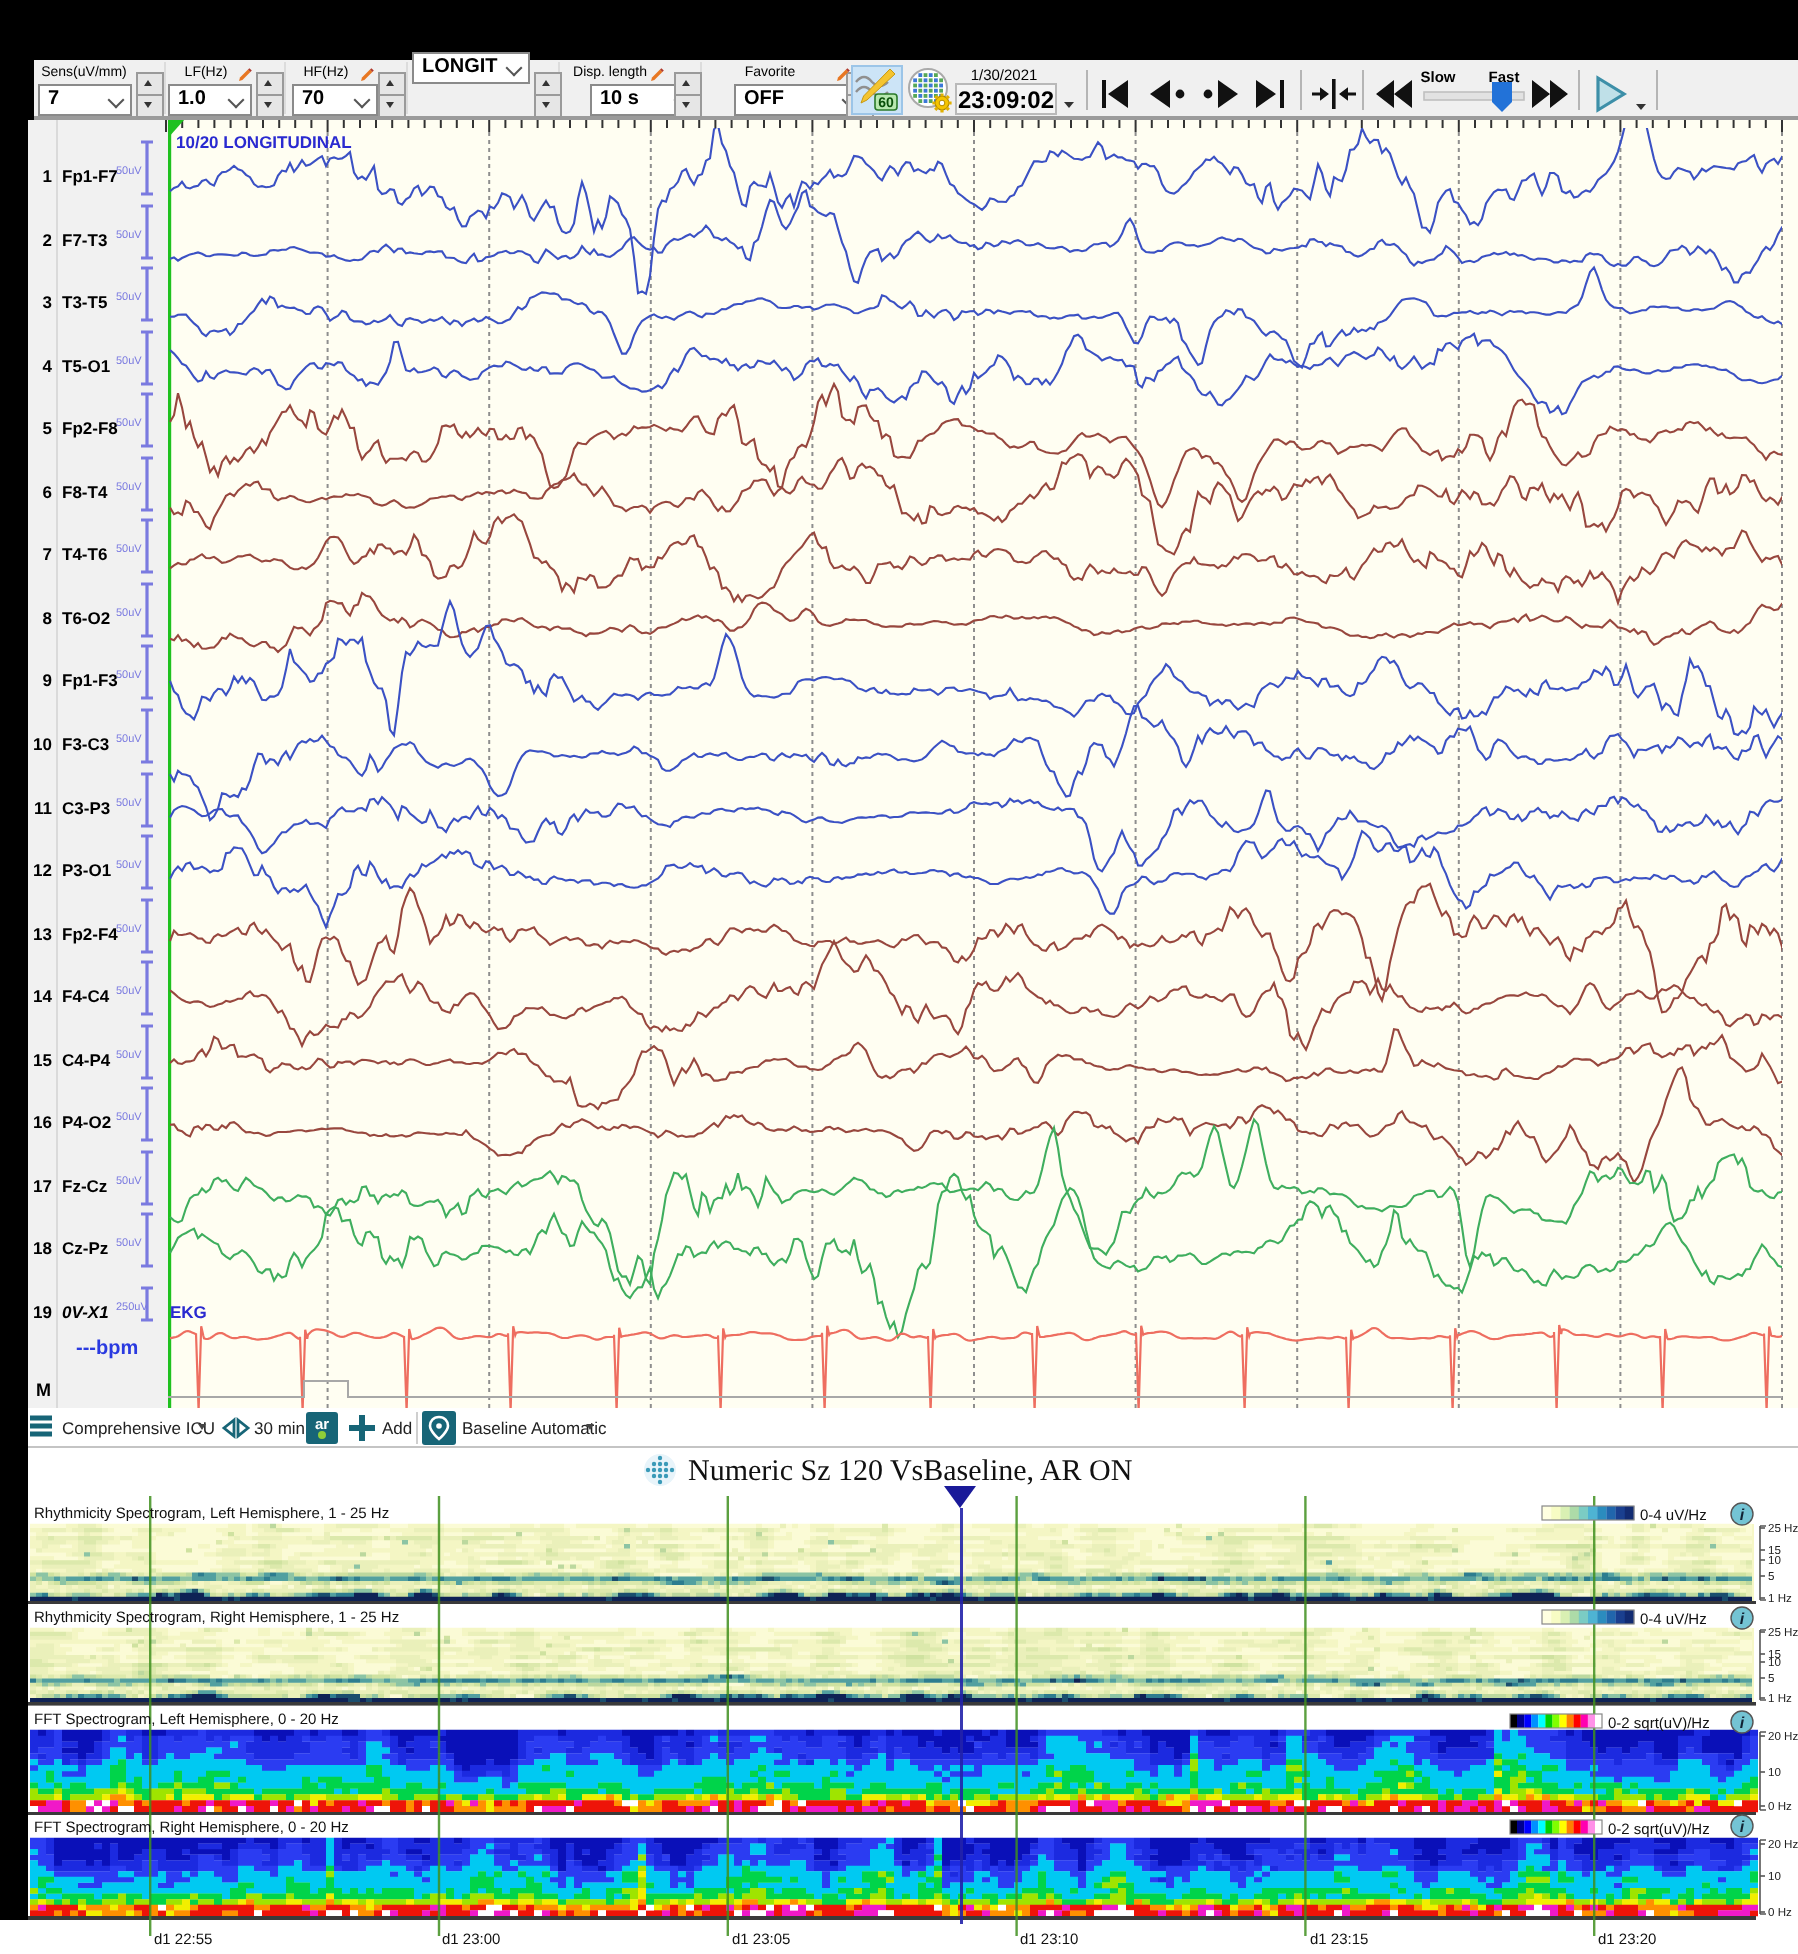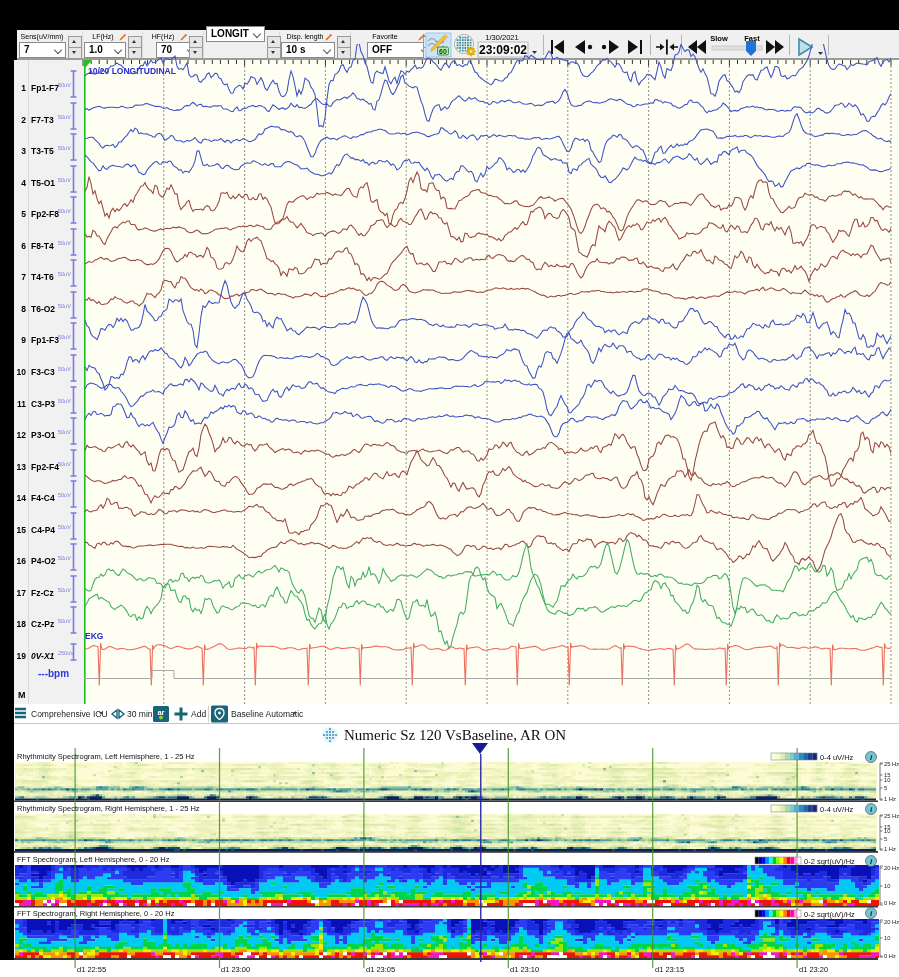--- a/index.html
+++ b/index.html
@@ -43,41 +43,41 @@
       <span class="sup"></span>
     </div>
     <div class="spin" style="left:128px;top:47px;">
       <span class="sdn"></span>
     </div>
     <svg class="pencil" style="left:118px;top:33px;" viewBox="0 0 9 9">
       <path d="M1.5,7.5 L2,5.8 L6,1.8 L7.2,3 L3.2,7 Z" fill="#e87722"></path>
       <path d="M6,1.8 L7.2,3 L7.9,2.3 L6.7,1.1 Z" fill="#b03a2e"></path>
     </svg>
 <div class="lbl" style="left:133px;top:33px;width:60px;text-align:center;">HF(Hz)</div>
-    <div class="combo" style="left:156px;top:42px;width:37px;">70<span class="chev"></span></div>
+    <div class="combo" style="left:146px;top:42px;width:37px;">70<span class="chev"></span></div>
     <div class="spin" style="left:189px;top:36px;">
       <span class="sup"></span>
     </div>
     <div class="spin" style="left:189px;top:47px;">
       <span class="sdn"></span>
     </div>
     <svg class="pencil" style="left:179px;top:33px;" viewBox="0 0 9 9">
       <path d="M1.5,7.5 L2,5.8 L6,1.8 L7.2,3 L3.2,7 Z" fill="#e87722"></path>
       <path d="M6,1.8 L7.2,3 L7.9,2.3 L6.7,1.1 Z" fill="#b03a2e"></path>
     </svg>
 <div class="lbl" style="left:206px;top:33px;width:60px;text-align:center;">Pattern</div>
     <div class="combo" style="left:206px;top:26px;width:53px;">LONGIT<span class="chev"></span></div>
     <div class="spin" style="left:267px;top:36px;">
       <span class="sup"></span>
     </div>
     <div class="spin" style="left:267px;top:47px;">
       <span class="sdn"></span>
     </div>
 <div class="lbl" style="left:275px;top:33px;width:60px;text-align:center;">Disp. length</div>
-    <div class="combo" style="left:281px;top:42px;width:48px;">10 s<span class="chev"></span></div>
+    <div class="combo" style="left:295px;top:42px;width:48px;">10 s<span class="chev"></span></div>
     <div class="spin" style="left:337px;top:36px;">
       <span class="sup"></span>
     </div>
     <div class="spin" style="left:337px;top:47px;">
       <span class="sdn"></span>
     </div>
     <svg class="pencil" style="left:324px;top:33px;" viewBox="0 0 9 9">
       <path d="M1.5,7.5 L2,5.8 L6,1.8 L7.2,3 L3.2,7 Z" fill="#e87722"></path>
       <path d="M6,1.8 L7.2,3 L7.9,2.3 L6.7,1.1 Z" fill="#b03a2e"></path>
     </svg>
@@ -246,21 +246,21 @@
 <text x="31" y="567" font-size="8.5" font-weight="bold" fill="#000">Cz-Pz</text>
 <text x="58" y="563" font-size="5.5" fill="#7a7ae0">50uV</text>
 <path d="M70.5,547 h6 M70.5,573 h6 M73.5,547 v26" stroke="#7a7ae0" stroke-width="1.6" fill="none"></path>
 <text x="26" y="599" font-size="8.5" font-weight="bold" text-anchor="end" fill="#000">19</text>
 <text x="31" y="599" font-size="8.5" font-weight="bold" font-style="italic" fill="#000">0V-X1</text>
 <text x="58" y="595" font-size="5.5" fill="#7a7ae0">250uV</text>
 <path d="M70.5,584 h6 M70.5,600 h6 M73.5,584 v16" stroke="#7a7ae0" stroke-width="1.6" fill="none"></path>
 <text x="38" y="617" font-size="10" font-weight="bold" fill="#2a3ae0">---bpm</text>
 <text x="18" y="638" font-size="9" font-weight="bold" fill="#000">M</text>
 </svg>
-<div class="abs" style="left:0;top:44px;width:891px;height:644px;overflow:hidden;">
+<div class="abs" style="left:0;top:64px;width:891px;height:644px;overflow:hidden;">
       <svg style="position:absolute;left:0;top:0;" width="899" height="644" viewBox="0 60 899 644">
 <polyline fill="none" stroke="#3b51c4" stroke-width="1.05" points="85,91.6 87,90.0 89,89.2 91,86.9 93,89.7 95,90.2 97,89.3 99,88.9 101,86.5 103,85.8 105,87.8 107,88.8 109,84.2 111,82.1 113,81.9 115,80.7 117,78.9 119,80.6 121,81.3 123,83.4 125,84.6 127,88.0 129,89.5 131,89.1 133,89.6 135,89.4 137,88.6 139,83.8 141,81.3 143,81.8 145,77.5 147,81.9 149,79.3 151,76.1 153,78.9 155,78.3 157,76.8 159,75.3 161,74.1 163,79.0 165,75.3 167,74.7 169,75.5 171,75.2 173,73.9 175,72.0 177,82.3 179,85.4 181,84.3 183,85.8 185,82.5 187,79.0 189,90.7 191,93.0 193,92.5 195,90.6 197,91.0 199,97.3 201,98.3 203,95.7 205,94.4 207,90.2 209,88.9 211,93.7 213,91.8 215,89.3 217,89.6 219,94.1 221,94.7 223,99.5 225,100.9 227,99.8 229,105.6 231,109.2 233,109.1 235,104.3 237,102.9 239,101.3 241,101.9 243,105.0 245,99.2 247,100.2 249,97.4 251,92.7 253,93.4 255,94.6 257,100.3 259,97.1 261,93.7 263,97.8 265,104.2 267,106.3 269,102.8 271,99.3 273,96.2 275,99.7 277,99.4 279,107.3 281,111.6 283,112.6 285,111.7 287,107.7 289,95.4 291,87.0 293,92.7 295,101.8 297,111.9 299,106.0 301,110.1 303,104.4 305,94.2 307,95.7 309,97.6 311,103.2 313,105.7 315,110.6 317,124.7 319,142.6 321,141.7 323,142.9 325,134.0 327,115.1 329,100.5 331,96.3 333,96.9 335,90.6 337,89.4 339,86.9 341,81.7 343,80.5 345,85.2 347,88.3 349,83.8 351,83.1 353,76.3 355,75.2 357,60.7 359,58.5 361,67.8 363,71.5 365,79.0 367,82.3 369,90.8 371,98.1 373,99.1 375,89.2 377,87.0 379,88.6 381,88.9 383,89.5 385,82.8 387,89.5 389,97.1 391,99.8 393,95.5 395,93.3 397,99.5 399,92.6 401,86.8 403,87.8 405,90.4 407,87.3 409,88.1 411,85.6 413,83.8 415,81.0 417,84.8 419,83.5 421,84.2 423,83.0 425,78.7 427,74.0 429,74.3 431,75.1 433,77.9 435,79.5 437,81.5 439,84.5 441,86.2 443,82.3 445,79.1 447,80.5 449,83.6 451,79.5 453,77.1 455,77.4 457,81.6 459,80.6 461,81.7 463,82.6 465,80.6 467,81.2 469,76.9 471,78.0 473,83.2 475,88.0 477,89.0 479,92.6 481,94.0 483,95.7 485,97.2 487,98.1 489,99.6 491,100.9 493,98.9 495,95.2 497,95.6 499,96.8 501,96.9 503,97.0 505,94.3 507,93.5 509,89.5 511,88.7 513,84.6 515,80.5 517,76.7 519,76.7 521,77.0 523,76.6 525,71.7 527,72.3 529,74.1 531,71.3 533,72.5 535,74.0 537,75.4 539,75.5 541,75.9 543,74.7 545,74.4 547,70.6 549,67.1 551,69.3 553,75.5 555,74.4 557,73.3 559,74.7 561,74.7 563,76.0 565,76.3 567,76.8 569,80.3 571,78.0 573,77.9 575,79.1 577,79.0 579,82.0 581,88.0 583,91.3 585,92.4 587,92.8 589,91.5 591,89.1 593,87.6 595,85.2 597,81.8 599,80.1 601,78.4 603,75.7 605,76.1 607,74.4 609,76.7 611,77.8 613,80.3 615,83.0 617,79.6 619,80.0 621,83.3 623,87.6 625,88.7 627,88.0 629,94.7 631,97.5 633,89.5 635,87.6 637,96.7 639,100.8 641,97.4 643,95.7 645,93.7 647,90.3 649,90.7 651,91.3 653,93.6 655,95.6 657,87.2 659,78.2 661,82.6 663,90.7 665,94.1 667,84.6 669,85.8 671,86.6 673,80.8 675,71.0 677,70.6 679,68.0 681,60.2 683,64.5 685,67.5 687,65.9 689,66.0 691,72.5 693,70.2 695,72.8 697,78.7 699,84.5 701,88.2 703,84.8 705,89.6 707,92.9 709,101.2 711,109.8 713,109.9 715,112.3 717,106.5 719,97.3 721,94.1 723,91.4 725,90.6 727,96.8 729,97.5 731,100.9 733,103.6 735,108.1 737,107.0 739,108.6 741,105.4 743,97.7 745,94.7 747,92.0 749,90.8 751,91.1 753,90.7 755,95.2 757,96.0 759,91.3 761,86.3 763,86.0 765,84.0 767,82.8 769,88.7 771,93.5 773,89.2 775,82.5 777,82.5 779,84.1 781,91.6 783,92.6 785,91.5 787,94.8 789,94.3 791,92.3 793,91.2 795,91.9 797,89.5 799,86.0 801,84.3 803,82.8 805,79.9 807,76.7 809,71.8 811,64.7 813,56.7 815,48.4 817,43.0 819,45.6 821,52.0 823,58.0 825,66.9 827,75.5 829,81.8 831,84.6 833,85.5 835,85.1 837,82.0 839,80.0 841,80.6 843,81.4 845,82.0 847,85.6 849,83.3 851,80.4 853,81.7 855,80.3 857,79.1 859,79.4 861,79.7 863,80.0 865,80.2 867,80.8 869,77.7 871,76.9 873,76.5 875,74.8 877,73.5 879,79.1 881,82.3 883,78.0 885,76.4 887,75.4 889,77.9 891,74.4 893,74.7 895,77.2 897,79.1 899,85.6"></polyline>
 <polyline fill="none" stroke="#3b51c4" stroke-width="1.05" points="85,125.4 87,124.7 89,126.3 91,125.0 93,124.1 95,123.2 97,122.8 99,122.2 101,122.9 103,124.0 105,124.1 107,123.4 109,123.2 111,123.2 113,123.3 115,123.5 117,123.8 119,123.6 121,122.3 123,122.5 125,123.6 127,124.0 129,123.8 131,123.5 133,123.2 135,121.3 137,121.0 139,121.3 141,120.9 143,120.9 145,119.7 147,119.5 149,120.2 151,120.9 153,121.6 155,122.4 157,122.3 159,122.4 161,122.7 163,124.3 165,124.2 167,123.6 169,124.9 171,125.5 173,126.2 175,126.5 177,125.9 179,126.1 181,125.6 183,123.8 185,121.9 187,121.4 189,122.0 191,119.9 193,118.3 195,120.0 197,122.1 199,120.4 201,120.3 203,122.7 205,122.2 207,122.6 209,122.9 211,123.1 213,121.9 215,121.7 217,122.1 219,121.7 221,121.7 223,124.8 225,124.9 227,125.0 229,126.4 231,127.2 233,127.6 235,124.8 237,122.9 239,126.7 241,126.4 243,124.6 245,124.4 247,123.8 249,122.4 251,122.0 253,121.4 255,122.6 257,122.5 259,121.5 261,121.7 263,122.9 265,123.7 267,126.7 269,127.5 271,124.2 273,120.8 275,122.2 277,123.9 279,125.5 281,124.3 283,123.9 285,125.3 287,124.5 289,122.8 291,119.1 293,121.5 295,123.1 297,120.7 299,123.4 301,123.2 303,124.1 305,124.5 307,123.2 309,121.5 311,120.3 313,117.2 315,115.2 317,114.6 319,116.9 321,118.8 323,120.3 325,120.8 327,119.9 329,122.3 331,122.2 333,118.7 335,116.8 337,115.5 339,116.0 341,115.2 343,114.0 345,113.1 347,114.5 349,112.7 351,111.4 353,108.8 355,111.0 357,114.6 359,115.0 361,116.1 363,115.0 365,116.9 367,118.0 369,120.2 371,119.4 373,125.1 375,126.1 377,117.4 379,115.8 381,109.4 383,101.7 385,96.0 387,97.0 389,103.1 391,108.4 393,110.6 395,107.8 397,103.3 399,99.5 401,92.6 403,91.2 405,99.1 407,100.1 409,102.1 411,103.1 413,104.0 415,102.5 417,103.1 419,110.4 421,117.2 423,121.8 425,130.2 427,136.6 429,137.4 431,130.6 433,125.3 435,122.1 437,121.3 439,120.6 441,126.4 443,124.5 445,122.7 447,125.1 449,123.2 451,118.9 453,116.4 455,115.4 457,113.4 459,111.8 461,113.6 463,115.8 465,117.1 467,115.9 469,113.3 471,115.2 473,114.7 475,113.6 477,115.7 479,117.0 481,117.5 483,117.4 485,119.0 487,118.6 489,120.6 491,119.9 493,117.3 495,117.9 497,119.2 499,118.5 501,116.6 503,117.0 505,117.8 507,116.6 509,116.1 511,116.9 513,118.5 515,118.7 517,118.4 519,117.6 521,118.6 523,119.9 525,120.1 527,120.2 529,119.7 531,119.4 533,120.4 535,121.9 537,121.2 539,121.0 541,121.6 543,121.1 545,119.4 547,118.1 549,118.1 551,117.5 553,117.4 555,119.4 557,118.2 559,116.4 561,112.9 563,107.8 565,105.4 567,108.8 569,115.5 571,120.4 573,122.0 575,122.2 577,122.3 579,121.4 581,121.5 583,119.5 585,118.1 587,117.4 589,117.1 591,117.5 593,118.6 595,118.7 597,118.5 599,119.3 601,118.8 603,118.2 605,117.8 607,116.6 609,115.3 611,114.7 613,115.5 615,115.9 617,116.6 619,115.4 621,115.6 623,117.0 625,118.6 627,119.9 629,120.4 631,121.0 633,122.7 635,122.5 637,120.4 639,120.9 641,121.3 643,120.6 645,120.1 647,120.0 649,119.8 651,118.8 653,119.3 655,115.8 657,115.6 659,116.9 661,117.0 663,119.1 665,117.6 667,118.5 669,118.8 671,119.2 673,121.9 675,122.1 677,123.6 679,124.3 681,123.6 683,122.3 685,120.6 687,120.4 689,117.1 691,115.9 693,118.2 695,118.5 697,118.0 699,119.4 701,121.8 703,123.3 705,126.9 707,128.8 709,126.9 711,127.5 713,126.5 715,126.0 717,125.7 719,123.9 721,122.7 723,119.0 725,120.5 727,122.3 729,124.7 731,127.5 733,126.7 735,126.4 737,127.1 739,126.2 741,124.5 743,123.9 745,123.5 747,122.5 749,123.2 751,122.8 753,122.0 755,123.4 757,122.7 759,123.8 761,123.5 763,124.3 765,125.4 767,126.0 769,125.3 771,125.4 773,125.5 775,126.1 777,127.2 779,127.2 781,126.2 783,126.4 785,127.2 787,126.4 789,126.7 791,126.8 793,123.6 795,122.6 797,123.2 799,123.0 801,123.8 803,126.5 805,128.2 807,129.0 809,127.9 811,128.8 813,128.8 815,127.0 817,124.6 819,124.4 821,126.0 823,126.7 825,128.6 827,129.1 829,128.5 831,127.0 833,124.3 835,121.4 837,121.0 839,120.8 841,118.9 843,120.1 845,123.3 847,121.8 849,119.2 851,120.8 853,122.8 855,120.8 857,122.6 859,126.3 861,130.9 863,129.8 865,132.5 867,137.2 869,137.2 871,133.3 873,132.2 875,132.4 877,128.9 879,126.0 881,121.9 883,119.5 885,121.0 887,118.0 889,113.1 891,109.7 893,107.0 895,107.3 897,108.7 899,107.1"></polyline>
 <polyline fill="none" stroke="#3b51c4" stroke-width="1.05" points="85,154.4 87,154.3 89,153.4 91,153.3 93,153.3 95,155.6 97,157.7 99,159.4 101,162.6 103,164.0 105,161.8 107,161.3 109,161.8 111,161.4 113,160.5 115,163.5 117,161.6 119,158.0 121,157.9 123,155.6 125,153.1 127,151.4 129,148.2 131,145.5 133,147.8 135,144.3 137,145.3 139,149.7 141,148.8 143,149.7 145,150.0 147,149.8 149,150.9 151,151.4 153,153.0 155,152.9 157,150.1 159,149.2 161,149.9 163,152.9 165,156.4 167,155.0 169,153.9 171,151.4 173,152.1 175,155.6 177,156.7 179,156.7 181,156.8 183,158.2 185,157.8 187,156.3 189,157.1 191,156.4 193,155.4 195,153.5 197,156.2 199,158.3 201,159.0 203,155.7 205,155.1 207,155.8 209,156.1 211,157.4 213,156.8 215,155.7 217,156.4 219,155.7 221,154.5 223,156.5 225,158.2 227,156.2 229,156.8 231,159.0 233,157.0 235,156.3 237,155.3 239,156.8 241,156.1 243,154.5 245,155.4 247,156.4 249,157.6 251,157.5 253,156.4 255,155.6 257,152.6 259,149.6 261,150.7 263,149.2 265,145.0 267,144.3 269,143.2 271,142.2 273,142.4 275,142.9 277,142.7 279,143.3 281,145.7 283,145.6 285,146.0 287,147.3 289,148.1 291,147.6 293,148.7 295,151.6 297,152.9 299,151.8 301,152.1 303,154.1 305,157.6 307,163.0 309,168.0 311,172.8 313,172.8 315,169.6 317,163.7 319,159.5 321,156.5 323,155.2 325,154.0 327,153.2 329,154.4 331,155.1 333,154.3 335,155.0 337,155.9 339,154.3 341,153.4 343,152.3 345,151.8 347,152.6 349,153.9 351,154.6 353,152.8 355,152.9 357,153.0 359,151.9 361,150.5 363,150.6 365,149.5 367,148.3 369,148.0 371,148.0 373,146.8 375,146.5 377,146.1 379,145.3 381,145.2 383,146.0 385,146.6 387,148.0 389,149.8 391,150.0 393,150.0 395,149.8 397,149.0 399,149.0 401,149.9 403,149.5 405,149.4 407,150.8 409,150.3 411,149.3 413,148.4 415,148.4 417,148.1 419,148.7 421,149.5 423,150.0 425,150.9 427,152.5 429,152.6 431,151.7 433,150.9 435,150.2 437,150.0 439,149.0 441,143.7 443,144.3 445,146.3 447,147.2 449,149.1 451,150.2 453,148.7 455,146.8 457,149.0 459,154.0 461,153.9 463,151.2 465,153.0 467,154.8 469,152.6 471,151.4 473,150.9 475,152.6 477,156.0 479,154.6 481,151.6 483,152.1 485,151.6 487,151.5 489,153.5 491,152.6 493,150.8 495,151.1 497,152.7 499,151.2 501,151.8 503,152.3 505,152.9 507,151.9 509,151.6 511,151.5 513,152.0 515,151.6 517,153.4 519,154.3 521,154.0 523,154.2 525,155.3 527,154.8 529,155.3 531,155.0 533,154.1 535,153.6 537,153.7 539,153.3 541,155.2 543,155.3 545,154.7 547,154.3 549,155.0 551,154.8 553,154.0 555,153.4 557,152.5 559,152.4 561,155.1 563,159.6 565,163.5 567,167.4 569,167.7 571,164.2 573,158.0 575,154.3 577,154.5 579,155.9 581,155.9 583,154.9 585,157.4 587,155.4 589,157.5 591,165.9 593,168.2 595,172.3 597,175.3 599,178.5 601,177.5 603,168.9 605,161.2 607,157.1 609,155.0 611,154.0 613,151.1 615,151.7 617,153.2 619,150.6 621,150.8 623,154.6 625,155.2 627,156.4 629,159.2 631,162.0 633,163.8 635,162.1 637,161.7 639,163.2 641,165.3 643,166.2 645,170.9 647,176.5 649,178.2 651,179.8 653,174.5 655,168.1 657,167.7 659,164.0 661,162.2 663,169.2 665,169.0 667,165.9 669,163.3 671,161.1 673,163.7 675,162.8 677,159.9 679,162.0 681,160.8 683,161.5 685,159.9 687,160.6 689,157.4 691,156.7 693,155.9 695,153.8 697,150.9 699,148.2 701,146.0 703,145.5 705,145.3 707,145.1 709,145.7 711,146.5 713,147.2 715,150.0 717,153.7 719,154.2 721,153.9 723,154.2 725,153.4 727,152.4 729,152.5 731,152.2 733,152.2 735,151.4 737,152.4 739,153.0 741,152.1 743,152.4 745,151.3 747,151.8 749,152.7 751,153.7 753,152.4 755,151.4 757,152.0 759,151.7 761,151.7 763,152.7 765,152.1 767,152.1 769,152.4 771,152.9 773,153.3 775,153.3 777,152.6 779,152.0 781,152.2 783,152.5 785,150.5 787,149.4 789,148.4 791,144.5 793,137.9 795,132.0 797,129.7 799,134.7 801,140.9 803,145.9 805,148.3 807,149.7 809,150.0 811,150.0 813,151.6 815,152.7 817,152.2 819,151.7 821,151.1 823,151.1 825,149.4 827,149.3 829,149.6 831,149.3 833,149.3 835,149.8 837,149.9 839,149.8 841,151.0 843,151.4 845,151.3 847,150.6 849,150.6 851,151.2 853,150.8 855,150.5 857,150.3 859,148.9 861,147.7 863,146.8 865,146.5 867,147.1 869,148.6 871,149.6 873,151.8 875,152.8 877,154.4 879,154.9 881,154.1 883,155.9 885,157.0 887,157.7 889,156.7 891,158.0 893,162.1 895,162.5 897,160.6 899,161.4"></polyline>
 <polyline fill="none" stroke="#3b51c4" stroke-width="1.05" points="85,171.0 87,172.8 89,175.1 91,177.9 93,178.8 95,181.6 97,184.5 99,186.8 101,186.1 103,181.7 105,184.6 107,185.4 109,182.9 111,182.0 113,181.2 115,182.1 117,182.2 119,182.4 121,182.9 123,183.3 125,181.2 127,180.1 129,180.8 131,182.9 133,181.1 135,180.9 137,184.3 139,188.3 141,189.3 143,190.7 145,190.3 147,186.3 149,183.7 151,181.6 153,179.5 155,177.9 157,177.6 159,180.0 161,180.3 163,177.6 165,177.9 167,178.6 169,177.1 171,177.4 173,181.1 175,182.8 177,183.9 179,186.3 181,185.6 183,188.9 185,187.2 187,187.6 189,188.4 191,185.2 193,182.2 195,176.9 197,167.1 199,166.9 201,174.1 203,181.1 205,181.7 207,180.2 209,182.2 211,182.0 213,181.5 215,180.9 217,179.7 219,180.7 221,183.8 223,184.7 225,182.4 227,181.2 229,182.0 231,184.0 233,184.9 235,186.0 237,185.5 239,185.3 241,182.1 243,180.8 245,179.6 247,178.8 249,179.2 251,179.1 253,176.8 255,177.3 257,178.4 259,179.4 261,180.7 263,180.9 265,179.6 267,181.1 269,181.4 271,179.6 273,179.6 275,182.8 277,182.7 279,182.7 281,182.8 283,180.0 285,178.5 287,177.8 289,177.6 291,178.3 293,179.5 295,180.5 297,181.0 299,182.7 301,184.9 303,184.8 305,184.7 307,184.1 309,186.4 311,188.0 313,189.0 315,190.2 317,190.3 319,190.8 321,191.8 323,191.7 325,191.1 327,190.1 329,188.8 331,190.1 333,187.6 335,183.2 337,180.4 339,181.8 341,178.0 343,173.3 345,170.6 347,170.0 349,172.0 351,174.1 353,173.9 355,175.7 357,175.4 359,175.9 361,177.4 363,175.5 365,178.6 367,178.5 369,181.2 371,179.0 373,178.1 375,179.9 377,179.4 379,176.3 381,176.7 383,177.7 385,177.9 387,176.4 389,178.7 391,181.2 393,179.9 395,182.0 397,186.0 399,184.6 401,182.8 403,178.2 405,176.4 407,176.7 409,175.2 411,178.9 413,179.3 415,178.0 417,178.8 419,178.3 421,181.6 423,184.1 425,186.6 427,184.2 429,187.0 431,192.1 433,195.2 435,190.9 437,191.0 439,190.1 441,191.8 443,194.6 445,196.2 447,197.2 449,195.6 451,194.1 453,195.6 455,189.8 457,187.8 459,187.2 461,181.7 463,181.9 465,184.0 467,186.6 469,188.2 471,187.1 473,189.8 475,196.4 477,197.9 479,193.1 481,189.1 483,192.9 485,190.1 487,182.4 489,185.1 491,183.6 493,182.0 495,179.5 497,178.4 499,173.7 501,174.5 503,176.5 505,179.8 507,185.8 509,183.9 511,185.3 513,188.1 515,188.0 517,185.4 519,185.4 521,188.1 523,185.8 525,188.3 527,185.5 529,182.0 531,177.9 533,171.7 535,168.7 537,164.1 539,163.4 541,165.2 543,170.6 545,171.7 547,172.9 549,174.2 551,176.2 553,175.3 555,174.6 557,175.8 559,176.2 561,175.9 563,179.2 565,178.8 567,179.2 569,188.1 571,189.7 573,184.8 575,185.2 577,186.5 579,181.6 581,180.9 583,178.4 585,177.4 587,175.4 589,174.4 591,180.0 593,182.1 595,183.6 597,186.2 599,190.9 601,193.2 603,193.7 605,191.9 607,194.9 609,198.3 611,198.7 613,196.3 615,195.3 617,193.0 619,190.6 621,187.8 623,183.9 625,184.8 627,186.0 629,184.0 631,180.3 633,176.3 635,173.2 637,175.4 639,176.0 641,175.7 643,177.3 645,176.3 647,178.1 649,179.4 651,178.9 653,179.5 655,180.5 657,178.5 659,178.6 661,178.0 663,175.9 665,174.9 667,177.0 669,179.0 671,176.3 673,173.8 675,173.1 677,172.0 679,173.0 681,174.3 683,175.5 685,174.2 687,173.4 689,169.8 691,171.2 693,174.2 695,176.3 697,174.2 699,178.8 701,180.5 703,178.9 705,176.8 707,174.3 709,177.3 711,180.4 713,178.8 715,177.5 717,178.2 719,170.6 721,171.3 723,167.9 725,167.4 727,169.0 729,170.6 731,166.5 733,165.0 735,164.4 737,162.9 739,168.6 741,166.4 743,166.2 745,166.2 747,169.0 749,170.0 751,171.5 753,173.7 755,177.4 757,181.1 759,183.8 761,185.9 763,188.2 765,190.6 767,194.7 769,197.6 771,196.9 773,197.6 775,202.3 777,201.3 779,199.1 781,203.1 783,202.3 785,197.8 787,194.3 789,190.3 791,187.0 793,186.0 795,185.0 797,183.8 799,184.8 801,183.7 803,181.9 805,181.9 807,179.4 809,179.2 811,180.2 813,180.8 815,181.1 817,180.7 819,181.3 821,182.2 823,182.7 825,182.7 827,181.7 829,181.0 831,181.7 833,181.6 835,181.3 837,179.7 839,179.8 841,179.7 843,178.5 845,178.4 847,178.1 849,178.2 851,179.0 853,178.8 855,179.6 857,179.7 859,180.6 861,181.0 863,180.8 865,182.2 867,183.2 869,185.1 871,186.1 873,186.1 875,185.9 877,186.5 879,187.4 881,187.6 883,187.3 885,186.5 887,185.9 889,185.6 891,183.9 893,182.5 895,181.2 897,180.5 899,180.9"></polyline>
 <polyline fill="none" stroke="#98473e" stroke-width="1.05" points="85,207.0 87,203.6 89,192.6 91,199.7 93,210.0 95,206.8 97,214.7 99,219.6 101,217.0 103,224.4 105,232.0 107,229.3 109,234.0 111,227.0 113,224.2 115,227.8 117,224.9 119,226.7 121,224.4 123,221.1 125,219.6 127,222.4 129,219.6 131,215.7 133,218.4 135,212.3 137,209.2 139,205.7 141,202.1 143,201.8 145,198.7 147,202.9 149,205.6 151,206.5 153,209.5 155,201.2 157,202.4 159,210.3 161,212.2 163,213.3 165,209.1 167,204.0 169,205.4 171,200.8 173,204.9 175,210.0 177,209.9 179,220.4 181,225.7 183,222.9 185,221.1 187,217.8 189,216.3 191,223.5 193,227.4 195,225.4 197,225.4 199,225.4 201,225.1 203,226.2 205,223.2 207,221.7 209,222.5 211,226.6 213,226.8 215,225.2 217,221.8 219,217.6 221,209.2 223,208.7 225,209.4 227,208.3 229,212.9 231,214.8 233,212.0 235,214.6 237,212.6 239,210.0 241,212.5 243,213.8 245,210.4 247,210.6 249,215.6 251,215.7 253,213.5 255,215.6 257,215.3 259,210.3 261,209.8 263,215.4 265,213.3 267,215.1 269,219.5 271,223.1 273,231.7 275,238.9 277,240.0 279,239.4 281,236.6 283,234.1 285,227.6 287,220.4 289,217.4 291,217.9 293,218.1 295,215.8 297,214.3 299,213.1 301,212.2 303,211.5 305,213.1 307,215.5 309,213.9 311,212.8 313,213.7 315,211.9 317,209.2 319,210.2 321,209.7 323,209.8 325,209.5 327,208.4 329,209.3 331,210.3 333,211.4 335,209.9 337,210.7 339,210.9 341,211.7 343,209.4 345,206.6 347,204.4 349,204.2 351,208.4 353,211.9 355,212.7 357,213.1 359,205.4 361,202.8 363,203.8 365,200.3 367,198.6 369,206.3 371,217.5 373,218.5 375,216.8 377,215.6 379,225.3 381,228.0 383,228.7 385,231.6 387,229.3 389,239.2 391,239.7 393,230.9 395,226.1 397,224.7 399,219.8 401,218.4 403,219.5 405,214.1 407,207.1 409,197.1 411,193.6 413,198.6 415,192.7 417,188.0 419,191.8 421,204.4 423,206.1 425,205.9 427,207.9 429,199.6 431,198.9 433,198.7 435,204.0 437,206.4 439,206.5 441,215.0 443,213.2 445,214.4 447,224.0 449,224.8 451,224.4 453,224.7 455,224.9 457,221.1 459,216.4 461,216.3 463,214.3 465,213.1 467,212.6 469,210.8 471,207.9 473,206.8 475,206.3 477,205.7 479,205.6 481,208.6 483,209.0 485,209.1 487,210.2 489,211.6 491,211.4 493,212.6 495,212.8 497,212.8 499,214.7 501,215.8 503,218.0 505,219.8 507,219.2 509,219.9 511,219.4 513,218.3 515,216.9 517,217.0 519,220.5 521,221.3 523,222.1 525,222.5 527,222.6 529,222.8 531,221.7 533,221.3 535,219.0 537,216.5 539,214.0 541,212.5 543,214.2 545,214.3 547,213.8 549,212.9 551,214.1 553,215.1 555,217.2 557,215.9 559,214.9 561,214.5 563,214.4 565,216.9 567,219.5 569,221.8 571,225.0 573,230.2 575,235.9 577,242.6 579,248.0 581,249.6 583,247.0 585,242.3 587,236.0 589,231.3 591,225.8 593,221.8 595,220.7 597,220.1 599,221.3 601,224.9 603,223.9 605,224.4 607,227.8 609,227.4 611,229.3 613,233.2 615,235.5 617,240.1 619,245.3 621,246.9 623,245.4 625,239.5 627,233.1 629,228.4 631,225.0 633,222.0 635,218.8 637,215.9 639,215.7 641,216.8 643,218.2 645,216.7 647,217.0 649,219.4 651,220.8 653,220.5 655,220.4 657,219.2 659,217.0 661,216.4 663,217.6 665,217.7 667,220.1 669,222.9 671,221.9 673,220.9 675,219.4 677,219.5 679,219.2 681,218.4 683,218.8 685,218.4 687,219.0 689,220.1 691,221.4 693,218.7 695,215.8 697,213.1 699,211.0 701,210.1 703,210.2 705,214.0 707,216.1 709,218.3 711,221.3 713,222.2 715,223.5 717,222.1 719,221.3 721,226.1 723,224.5 725,224.0 727,224.4 729,220.6 731,222.3 733,219.4 735,213.4 737,213.4 739,213.8 741,215.2 743,222.4 745,226.1 747,222.2 749,214.9 751,211.6 753,214.0 755,206.1 757,199.2 759,196.4 761,195.8 763,198.3 765,197.8 767,198.5 769,208.9 771,214.2 773,215.0 775,219.3 777,222.8 779,225.5 781,228.2 783,228.7 785,226.7 787,224.8 789,222.2 791,224.4 793,224.0 795,222.9 797,217.3 799,213.8 801,213.2 803,212.7 805,209.3 807,210.4 809,211.3 811,210.6 813,211.1 815,213.4 817,212.9 819,215.1 821,215.7 823,215.8 825,217.2 827,215.1 829,212.5 831,211.9 833,211.2 835,212.2 837,211.7 839,210.6 841,210.9 843,207.8 845,206.9 847,207.6 849,207.1 851,209.0 853,211.2 855,209.9 857,212.1 859,213.9 861,212.7 863,214.8 865,215.1 867,214.8 869,214.9 871,215.0 873,214.7 875,216.9 877,218.5 879,221.3 881,222.7 883,225.8 885,222.9 887,221.8 889,223.0 891,223.3 893,220.1 895,219.5 897,218.3 899,216.8"></polyline>
 <polyline fill="none" stroke="#98473e" stroke-width="1.05" points="85,249.8 87,253.1 89,252.2 91,253.4 93,246.4 95,247.6 97,252.0 99,252.0 101,255.2 103,259.1 105,260.5 107,254.9 109,251.3 111,247.7 113,243.9 115,242.7 117,244.0 119,241.3 121,239.6 123,238.0 125,238.9 127,237.2 129,236.8 131,240.5 133,240.6 135,240.8 137,244.8 139,246.1 141,245.2 143,245.0 145,243.9 147,244.4 149,245.7 151,246.3 153,247.0 155,247.1 157,246.4 159,245.6 161,244.9 163,245.7 165,244.8 167,244.2 169,244.4 171,244.4 173,243.1 175,243.6 177,243.6 179,242.9 181,243.8 183,244.3 185,244.9 187,247.5 189,248.2 191,248.8 193,248.3 195,247.0 197,246.1 199,247.3 201,249.0 203,250.0 205,249.6 207,249.8 209,249.0 211,248.1 213,246.9 215,245.4 217,245.1 219,244.9 221,244.3 223,244.4 225,243.8 227,243.9 229,245.4 231,246.0 233,244.4 235,244.1 237,243.1 239,242.2 241,243.0 243,242.0 245,242.3 247,242.8 249,241.6 251,241.2 253,242.7 255,242.2 257,240.9 259,241.8 261,242.3 263,242.6 265,245.0 267,245.2 269,245.4 271,245.0 273,241.6 275,239.8 277,238.2 279,237.7 281,236.1 283,235.7 285,234.8 287,232.7 289,236.3 291,238.2 293,238.3 295,241.0 297,243.9 299,241.9 301,239.4 303,242.2 305,245.1 307,248.8 309,249.3 311,249.9 313,251.6 315,250.3 317,249.5 319,249.5 321,248.8 323,249.8 325,252.4 327,249.6 329,248.3 331,247.4 333,246.9 335,247.2 337,248.8 339,249.5 341,247.7 343,245.1 345,245.0 347,245.8 349,242.2 351,240.9 353,243.1 355,245.2 357,248.8 359,251.4 361,249.3 363,251.7 365,251.6 367,248.8 369,246.3 371,241.7 373,240.9 375,239.8 377,236.4 379,236.4 381,235.7 383,236.1 385,240.4 387,243.7 389,241.3 391,239.8 393,241.9 395,242.8 397,240.9 399,236.3 401,234.4 403,237.2 405,238.1 407,238.4 409,240.4 411,240.3 413,237.1 415,232.8 417,230.1 419,226.4 421,225.0 423,229.3 425,235.4 427,234.8 429,229.5 431,227.8 433,229.9 435,229.3 437,230.5 439,233.7 441,234.0 443,238.7 445,240.2 447,238.6 449,245.7 451,252.7 453,252.5 455,254.1 457,256.2 459,253.1 461,257.8 463,257.3 465,249.1 467,249.8 469,252.9 471,253.6 473,252.8 475,252.4 477,249.7 479,248.9 481,250.0 483,249.8 485,251.0 487,250.0 489,252.8 491,252.5 493,253.5 495,254.7 497,256.3 499,254.4 501,257.0 503,255.3 505,251.4 507,250.1 509,247.9 511,247.9 513,245.6 515,243.5 517,245.2 519,243.0 521,239.8 523,237.7 525,240.8 527,240.3 529,234.1 531,227.2 533,228.0 535,225.3 537,224.3 539,223.1 541,223.7 543,226.8 545,234.7 547,231.1 549,229.2 551,230.0 553,233.1 555,233.4 557,234.9 559,233.1 561,227.9 563,225.4 565,227.3 567,230.1 569,233.7 571,243.6 573,245.0 575,246.7 577,258.0 579,268.2 581,269.3 583,271.3 585,272.1 587,273.2 589,269.1 591,263.1 593,260.4 595,261.9 597,250.9 599,242.0 601,244.4 603,245.3 605,247.7 607,240.7 609,237.3 611,238.8 613,241.6 615,243.7 617,250.6 619,256.4 621,254.6 623,250.3 625,246.3 627,243.3 629,241.7 631,243.3 633,240.9 635,241.5 637,239.4 639,241.3 641,245.9 643,245.1 645,241.8 647,238.1 649,238.7 651,239.0 653,235.8 655,237.3 657,235.2 659,234.4 661,238.0 663,235.0 665,233.3 667,236.3 669,240.8 671,242.8 673,246.1 675,248.6 677,250.8 679,255.1 681,254.2 683,253.3 685,252.3 687,248.8 689,249.9 691,249.6 693,249.3 695,250.5 697,250.1 699,249.6 701,247.8 703,245.0 705,243.9 707,243.5 709,238.8 711,238.9 713,239.7 715,240.8 717,242.5 719,244.1 721,244.3 723,240.7 725,246.6 727,248.0 729,244.8 731,241.1 733,242.9 735,245.4 737,242.0 739,243.0 741,248.1 743,248.2 745,247.5 747,248.8 749,245.8 751,241.1 753,238.6 755,234.1 757,234.6 759,238.3 761,244.6 763,245.9 765,240.1 767,239.8 769,241.0 771,237.7 773,243.3 775,246.9 777,243.0 779,245.5 781,243.3 783,247.1 785,250.9 787,245.5 789,242.2 791,248.1 793,259.3 795,259.2 797,258.0 799,259.3 801,257.6 803,261.7 805,257.6 807,254.6 809,249.6 811,241.7 813,240.5 815,241.3 817,244.7 819,243.1 821,242.3 823,243.3 825,243.7 827,247.6 829,249.7 831,254.5 833,258.4 835,255.1 837,251.8 839,246.3 841,247.3 843,246.5 845,247.4 847,250.5 849,252.3 851,246.4 853,239.5 855,235.3 857,235.3 859,242.7 861,242.0 863,238.2 865,243.1 867,242.0 869,239.5 871,233.5 873,233.6 875,237.0 877,236.2 879,241.0 881,244.8 883,246.6 885,244.8 887,246.0 889,248.3 891,244.6 893,244.4 895,248.2 897,249.3 899,249.8"></polyline>
 <polyline fill="none" stroke="#98473e" stroke-width="1.05" points="85,280.2 87,278.7 89,277.5 91,278.2 93,278.1 95,275.9 97,275.6 99,274.3 101,273.1 103,275.0 105,275.1 107,274.4 109,275.8 111,277.4 113,277.1 115,276.4 117,275.3 119,274.2 121,274.2 123,273.6 125,273.3 127,274.7 129,275.7 131,276.8 133,276.3 135,276.6 137,275.5 139,276.0 141,276.3 143,278.1 145,279.8 147,280.6 149,280.6 151,279.7 153,280.5 155,279.2 157,277.7 159,274.9 161,271.0 163,266.8 165,264.6 167,264.4 169,264.7 171,267.3 173,271.7 175,275.7 177,278.0 179,276.9 181,274.6 183,274.0 185,270.4 187,272.8 189,268.4 191,268.2 193,270.1 195,270.2 197,273.0 199,271.8 201,271.4 203,273.3 205,269.4 207,263.4 209,266.2 211,273.4 213,274.0 215,276.7 217,283.8 219,285.3 221,284.9 223,284.2 225,279.2 227,278.6 229,280.1 231,278.9 233,274.7 235,269.1 237,262.0 239,265.5 241,267.2 243,267.9 245,264.2 247,257.2 249,254.6 251,257.5 253,255.1 255,254.3 257,253.2 259,255.6 261,256.8 263,262.6 265,268.1 267,274.8 269,275.2 271,277.5 273,276.6 275,279.6 277,281.1 279,284.3 281,291.5 283,287.6 285,289.1 287,292.2 289,284.9 291,285.2 293,286.0 295,283.5 297,284.3 299,289.8 301,289.7 303,289.6 305,288.4 307,285.3 309,283.8 311,283.8 313,279.5 315,274.9 317,275.8 319,275.5 321,280.9 323,279.2 325,279.7 327,279.5 329,274.7 331,275.3 333,272.5 335,269.0 337,267.6 339,267.0 341,268.3 343,267.7 345,264.4 347,263.7 349,269.1 351,269.8 353,274.6 355,280.5 357,279.6 359,282.2 361,290.3 363,289.7 365,291.9 367,296.6 369,293.6 371,296.9 373,294.0 375,293.5 377,294.3 379,295.2 381,294.4 383,292.4 385,290.4 387,289.6 389,285.3 391,280.4 393,277.6 395,275.8 397,273.3 399,271.2 401,269.3 403,266.3 405,263.6 407,262.3 409,267.8 411,270.1 413,269.5 415,277.0 417,280.1 419,279.8 421,278.8 423,280.5 425,281.0 427,279.3 429,281.1 431,284.0 433,287.5 435,287.5 437,283.2 439,278.1 441,278.0 443,277.7 445,277.1 447,279.8 449,279.2 451,280.5 453,277.9 455,274.3 457,275.0 459,277.0 461,278.5 463,277.7 465,275.0 467,274.9 469,273.7 471,273.8 473,276.4 475,275.7 477,275.2 479,276.0 481,275.4 483,275.6 485,275.8 487,272.7 489,271.3 491,273.8 493,274.4 495,272.4 497,270.9 499,270.5 501,270.9 503,271.4 505,272.9 507,276.3 509,277.1 511,276.9 513,277.6 515,277.0 517,274.6 519,273.4 521,271.7 523,271.5 525,273.7 527,275.4 529,275.2 531,277.8 533,278.7 535,283.8 537,285.9 539,284.9 541,285.9 543,281.2 545,278.3 547,280.1 549,282.8 551,281.2 553,282.3 555,282.6 557,280.3 559,282.1 561,282.5 563,282.6 565,281.7 567,283.5 569,283.4 571,279.6 573,279.7 575,283.4 577,288.3 579,291.7 581,293.9 583,292.0 585,286.7 587,282.7 589,280.2 591,278.4 593,277.5 595,277.7 597,274.7 599,277.7 601,278.2 603,278.4 605,278.7 607,278.5 609,280.1 611,278.6 613,279.2 615,277.1 617,274.4 619,275.4 621,273.2 623,273.0 625,273.3 627,274.4 629,276.6 631,276.1 633,276.1 635,274.5 637,274.1 639,279.2 641,279.8 643,278.0 645,280.3 647,283.1 649,283.1 651,282.0 653,283.5 655,284.2 657,283.9 659,284.7 661,286.6 663,287.6 665,283.6 667,284.0 669,283.9 671,282.5 673,280.0 675,284.3 677,285.7 679,282.2 681,278.7 683,276.6 685,273.4 687,270.3 689,272.0 691,271.7 693,267.8 695,267.2 697,269.4 699,268.6 701,265.7 703,270.5 705,274.3 707,277.0 709,275.9 711,278.1 713,279.9 715,272.1 717,273.3 719,276.0 721,276.5 723,277.7 725,280.3 727,280.4 729,283.7 731,284.6 733,278.7 735,271.7 737,274.0 739,271.8 741,267.5 743,269.4 745,274.5 747,278.4 749,272.9 751,273.9 753,281.2 755,284.1 757,280.2 759,283.4 761,286.4 763,287.9 765,289.9 767,288.5 769,288.6 771,285.3 773,287.1 775,287.4 777,287.8 779,291.8 781,286.1 783,284.1 785,285.0 787,287.5 789,286.2 791,289.1 793,286.0 795,281.7 797,285.3 799,284.4 801,282.2 803,285.1 805,287.1 807,291.2 809,297.5 811,291.2 813,287.5 815,284.4 817,286.4 819,284.5 821,279.8 823,281.4 825,283.0 827,281.2 829,277.3 831,273.3 833,272.3 835,273.3 837,274.9 839,270.3 841,267.3 843,266.1 845,268.0 847,268.7 849,269.6 851,271.7 853,269.7 855,271.4 857,269.8 859,271.0 861,273.7 863,270.5 865,270.0 867,270.0 869,265.5 871,261.3 873,262.2 875,266.9 877,270.6 879,273.8 881,276.9 883,274.9 885,275.5 887,274.5 889,274.0 891,278.2 893,281.7 895,281.7 897,282.3 899,280.6"></polyline>
 <polyline fill="none" stroke="#98473e" stroke-width="1.05" points="85,315.4 87,316.1 89,313.6 91,316.5 93,315.7 95,317.3 97,319.5 99,317.6 101,320.3 103,320.4 105,319.9 107,319.7 109,317.8 111,314.9 113,315.4 115,312.8 117,314.1 119,315.1 121,315.2 123,317.1 125,318.5 127,319.2 129,318.2 131,317.0 133,317.0 135,319.6 137,319.9 139,322.0 141,320.1 143,318.6 145,314.0 147,309.4 149,310.2 151,309.8 153,311.7 155,313.7 157,310.4 159,308.9 161,306.1 163,297.6 165,296.4 167,296.7 169,297.7 171,297.6 173,301.6 175,303.8 177,298.9 179,298.3 181,292.5 183,293.9 185,294.3 187,296.9 189,300.8 191,303.6 193,305.0 195,306.3 197,305.5 199,307.3 201,305.0 203,306.5 205,309.7 207,308.7 209,306.8 211,305.8 213,306.7 215,307.6 217,309.0 219,310.9 221,311.0 223,313.5 225,314.6 227,314.5 229,314.1 231,312.0 233,312.1 235,311.0 237,310.1 239,312.0 241,310.6 243,309.4 245,309.5 247,308.3 249,308.0 251,305.8 253,305.6 255,306.2 257,306.7 259,305.5 261,305.1 263,306.5 265,307.8 267,309.2 269,309.8 271,309.3 273,309.8 275,311.1 277,309.8 279,309.3 281,310.3 283,310.3 285,310.2 287,311.5 289,312.3 291,312.8 293,314.1 295,312.7 297,312.8 299,312.7 301,312.1 303,311.2 305,309.9 307,310.2 309,310.7 311,311.8 313,310.0 315,308.6 317,309.4 319,311.4 321,312.6 323,312.3 325,312.9 327,311.7 329,310.0 331,309.7 333,309.6 335,308.6 337,307.8 339,306.9 341,305.4 343,306.1 345,305.5 347,304.5 349,303.7 351,304.9 353,304.1 355,305.2 357,306.5 359,305.9 361,306.9 363,309.4 365,311.3 367,311.3 369,309.8 371,309.5 373,307.7 375,305.0 377,300.6 379,298.2 381,297.3 383,297.6 385,298.8 387,301.1 389,302.1 391,303.2 393,305.2 395,306.4 397,306.1 399,304.8 401,301.9 403,300.4 405,301.3 407,303.4 409,306.8 411,308.1 413,308.6 415,308.9 417,308.2 419,307.8 421,307.1 423,305.6 425,306.0 427,305.8 429,306.1 431,306.0 433,306.0 435,307.0 437,308.0 439,308.3 441,309.2 443,309.5 445,309.2 447,309.2 449,309.3 451,309.3 453,308.1 455,307.8 457,308.3 459,308.1 461,308.2 463,307.5 465,307.0 467,306.5 469,306.6 471,307.1 473,307.0 475,307.8 477,308.4 479,308.2 481,308.0 483,308.4 485,307.5 487,306.3 489,306.0 491,305.9 493,305.1 495,304.1 497,304.0 499,304.6 501,304.8 503,303.8 505,304.4 507,305.3 509,305.2 511,304.4 513,305.2 515,305.2 517,304.5 519,305.2 521,304.5 523,304.3 525,305.1 527,304.6 529,305.1 531,306.1 533,307.1 535,307.8 537,309.2 539,309.9 541,311.2 543,311.0 545,311.8 547,313.5 549,313.1 551,312.1 553,312.7 555,312.8 557,311.7 559,311.2 561,312.2 563,311.6 565,311.5 567,310.4 569,309.8 571,309.3 573,310.2 575,310.4 577,309.8 579,309.3 581,307.8 583,307.7 585,308.0 587,307.6 589,308.1 591,306.9 593,306.8 595,306.9 597,306.4 599,306.4 601,307.4 603,307.6 605,308.0 607,308.2 609,308.4 611,308.3 613,309.0 615,308.5 617,307.9 619,308.5 621,308.0 623,307.7 625,307.8 627,308.4 629,307.6 631,307.3 633,307.7 635,308.3 637,307.3 639,307.4 641,307.3 643,305.3 645,304.9 647,304.8 649,305.4 651,306.0 653,306.9 655,307.1 657,307.4 659,307.8 661,309.5 663,310.0 665,309.6 667,310.0 669,310.6 671,311.4 673,312.9 675,313.9 677,313.9 679,313.7 681,314.5 683,314.4 685,315.1 687,314.8 689,313.5 691,313.6 693,312.7 695,313.9 697,314.8 699,313.6 701,313.1 703,313.5 705,314.5 707,313.8 709,312.7 711,313.0 713,312.0 715,312.0 717,312.2 719,312.4 721,311.0 723,310.0 725,309.0 727,307.7 729,308.6 731,308.3 733,307.9 735,307.1 737,308.2 739,307.9 741,307.9 743,309.0 745,310.1 747,308.3 749,307.3 751,306.8 753,306.7 755,306.1 757,305.2 759,307.0 761,304.7 763,303.3 765,306.4 767,305.7 769,304.8 771,303.8 773,304.5 775,305.7 777,306.6 779,306.7 781,306.1 783,304.4 785,305.1 787,306.9 789,308.4 791,309.9 793,308.3 795,309.2 797,309.3 799,309.3 801,309.8 803,307.9 805,306.0 807,307.8 809,309.7 811,310.0 813,310.7 815,312.0 817,310.6 819,312.9 821,311.6 823,312.2 825,316.2 827,318.4 829,317.6 831,315.7 833,314.5 835,314.2 837,312.8 839,312.5 841,310.6 843,312.8 845,313.1 847,311.2 849,310.0 851,308.7 853,308.0 855,306.7 857,307.7 859,310.3 861,311.4 863,312.0 865,312.4 867,311.0 869,312.5 871,310.9 873,308.6 875,307.4 877,303.7 879,300.4 881,298.4 883,299.5 885,299.8 887,301.1 889,300.7 891,297.9 893,296.7 895,297.9 897,301.6 899,304.1"></polyline>
 <polyline fill="none" stroke="#3b51c4" stroke-width="1.05" points="85,336.4 87,341.7 89,343.6 91,349.9 93,352.7 95,353.7 97,355.7 99,351.0 101,344.4 103,344.9 105,346.3 107,342.5 109,340.4 111,340.7 113,343.5 115,340.2 117,334.3 119,337.3 121,334.3 123,337.6 125,335.0 127,336.8 129,341.6 131,345.9 133,346.1 135,344.2 137,344.3 139,343.3 141,339.6 143,330.8 145,320.5 147,327.0 149,328.9 151,331.2 153,333.3 155,336.9 157,336.4 159,332.8 161,332.5 163,327.9 165,326.6 167,324.8 169,315.3 171,316.1 173,318.3 175,315.9 177,315.9 179,317.7 181,314.9 183,326.7 185,331.9 187,337.5 189,340.1 191,340.2 193,346.3 195,360.9 197,363.6 199,349.2 201,332.3 203,322.0 205,323.5 207,320.7 209,316.9 211,318.8 213,319.6 215,318.5 217,319.0 219,318.8 221,310.3 223,302.5 225,296.7 227,301.0 229,310.3 231,318.0 233,322.3 235,324.5 237,322.1 239,320.1 241,314.3 243,309.1 245,308.6 247,315.3 249,318.2 251,322.0 253,327.8 255,328.8 257,328.1 259,329.1 261,331.3 263,337.4 265,336.5 267,342.4 269,338.7 271,342.0 273,343.9 275,335.9 277,333.1 279,334.9 281,334.6 283,338.5 285,342.3 287,346.7 289,345.5 291,343.9 293,346.7 295,346.9 297,349.5 299,350.9 301,348.7 303,347.0 305,344.8 307,342.9 309,343.5 311,343.8 313,343.2 315,343.5 317,344.2 319,345.9 321,344.0 323,342.8 325,342.3 327,343.5 329,343.5 331,343.8 333,343.4 335,343.2 337,341.5 339,339.5 341,340.1 343,340.0 345,339.4 347,340.2 349,340.2 351,338.5 353,337.6 355,338.7 357,335.1 359,327.5 361,319.2 363,313.1 365,315.7 367,319.7 369,326.8 371,335.0 373,339.8 375,342.7 377,344.3 379,343.7 381,344.1 383,344.1 385,344.5 387,344.8 389,344.3 391,343.0 393,342.9 395,342.9 397,340.2 399,336.9 401,336.0 403,335.6 405,335.7 407,336.2 409,335.3 411,334.7 413,334.5 415,334.9 417,335.6 419,335.5 421,335.3 423,336.1 425,336.5 427,338.2 429,340.2 431,340.8 433,341.7 435,340.5 437,340.0 439,342.1 441,342.6 443,341.0 445,342.8 447,342.9 449,343.3 451,342.9 453,343.2 455,342.9 457,340.3 459,341.0 461,341.2 463,341.1 465,340.7 467,341.8 469,343.4 471,342.0 473,340.0 475,339.9 477,339.8 479,341.4 481,341.5 483,341.0 485,340.5 487,341.1 489,341.7 491,342.2 493,342.7 495,345.4 497,344.3 499,344.0 501,343.8 503,343.2 505,340.1 507,343.4 509,346.2 511,345.6 513,346.1 515,345.1 517,345.6 519,345.6 521,346.5 523,346.3 525,347.3 527,349.3 529,349.8 531,350.2 533,351.5 535,352.6 537,354.3 539,352.2 541,349.4 543,346.5 545,346.1 547,346.4 549,343.9 551,342.8 553,344.0 555,343.8 557,346.9 559,347.8 561,349.7 563,352.9 565,353.1 567,352.6 569,347.7 571,345.4 573,343.6 575,338.8 577,335.7 579,333.8 581,331.8 583,328.1 585,330.0 587,334.2 589,335.8 591,336.9 593,339.6 595,341.7 597,342.4 599,342.2 601,343.5 603,344.1 605,348.7 607,347.0 609,345.9 611,348.0 613,346.1 615,346.3 617,348.9 619,350.8 621,349.3 623,347.8 625,348.7 627,349.5 629,343.6 631,340.4 633,339.0 635,337.6 637,338.3 639,339.6 641,337.7 643,334.7 645,335.1 647,335.4 649,331.6 651,334.1 653,335.0 655,335.0 657,336.9 659,339.1 661,335.5 663,335.3 665,339.3 667,339.2 669,338.8 671,341.6 673,343.3 675,344.1 677,343.2 679,337.5 681,337.9 683,336.8 685,333.0 687,330.8 689,326.3 691,324.4 693,324.8 695,327.5 697,326.4 699,329.3 701,334.6 703,338.5 705,340.1 707,339.2 709,337.6 711,337.9 713,340.2 715,342.5 717,342.5 719,347.3 721,349.3 723,351.6 725,353.6 727,350.7 729,350.1 731,355.3 733,354.8 735,351.3 737,354.2 739,354.0 741,351.9 743,353.2 745,348.9 747,344.7 749,344.7 751,342.7 753,339.3 755,340.1 757,341.5 759,340.8 761,342.7 763,344.2 765,340.6 767,342.5 769,343.4 771,338.0 773,336.2 775,340.2 777,340.4 779,340.6 781,339.8 783,341.3 785,340.8 787,340.1 789,340.2 791,337.3 793,336.9 795,335.4 797,331.1 799,332.0 801,333.5 803,329.5 805,331.9 807,338.5 809,338.4 811,334.4 813,328.4 815,334.9 817,342.3 819,344.7 821,342.2 823,339.4 825,339.0 827,337.9 829,343.6 831,350.6 833,347.7 835,349.1 837,352.9 839,353.8 841,343.8 843,336.1 845,325.6 847,329.8 849,329.1 851,332.5 853,338.9 855,339.1 857,346.7 859,354.1 861,355.4 863,350.7 865,354.5 867,362.8 869,363.5 871,361.4 873,362.7 875,359.6 877,349.3 879,351.8 881,353.3 883,350.8 885,355.7 887,359.6 889,355.7 891,352.6 893,349.5 895,345.3 897,343.0 899,337.7"></polyline>

